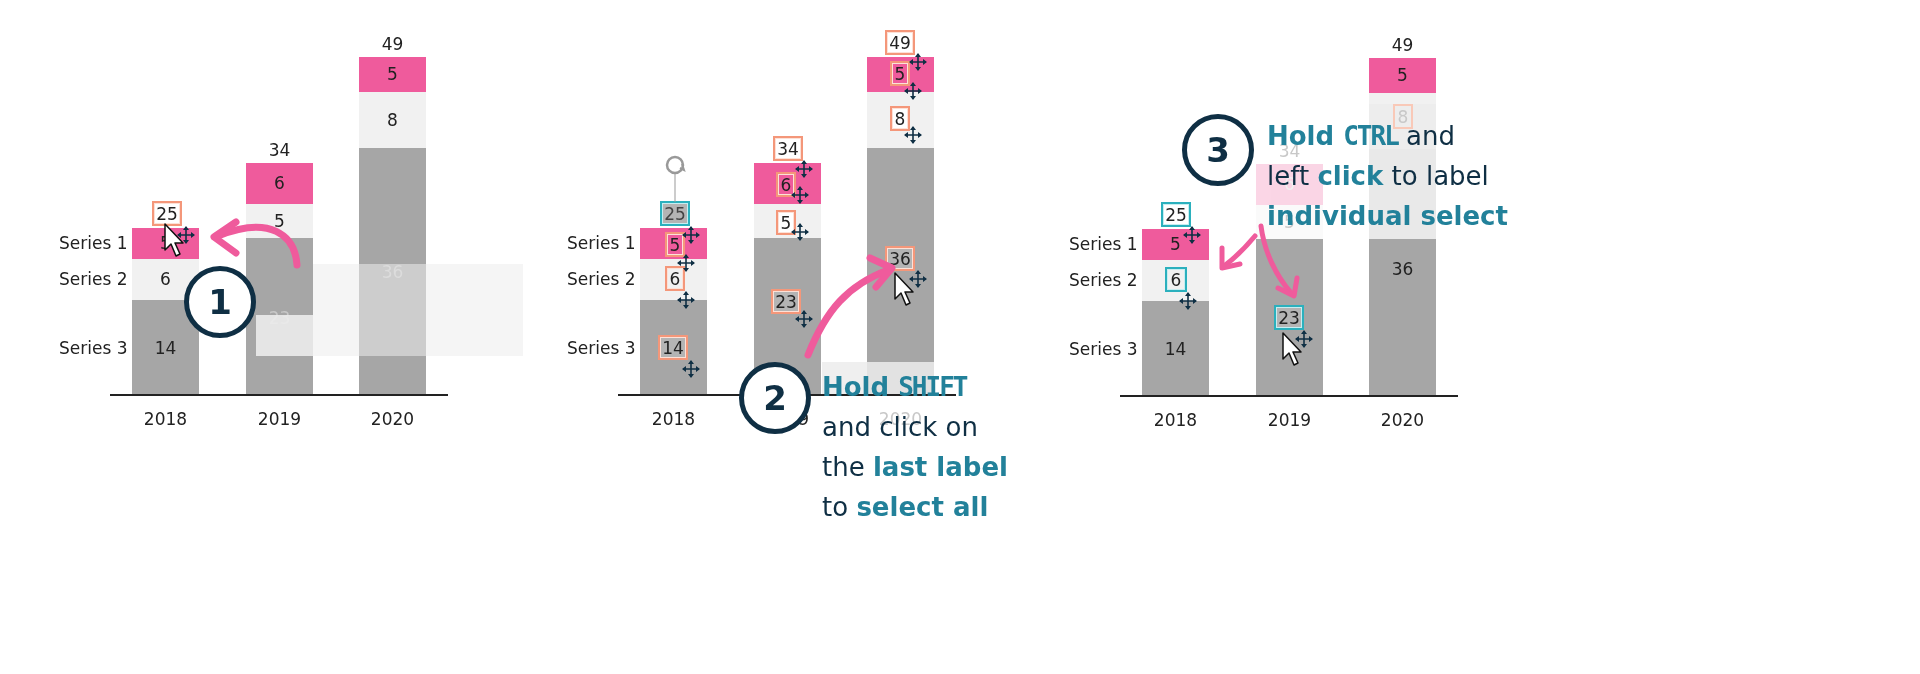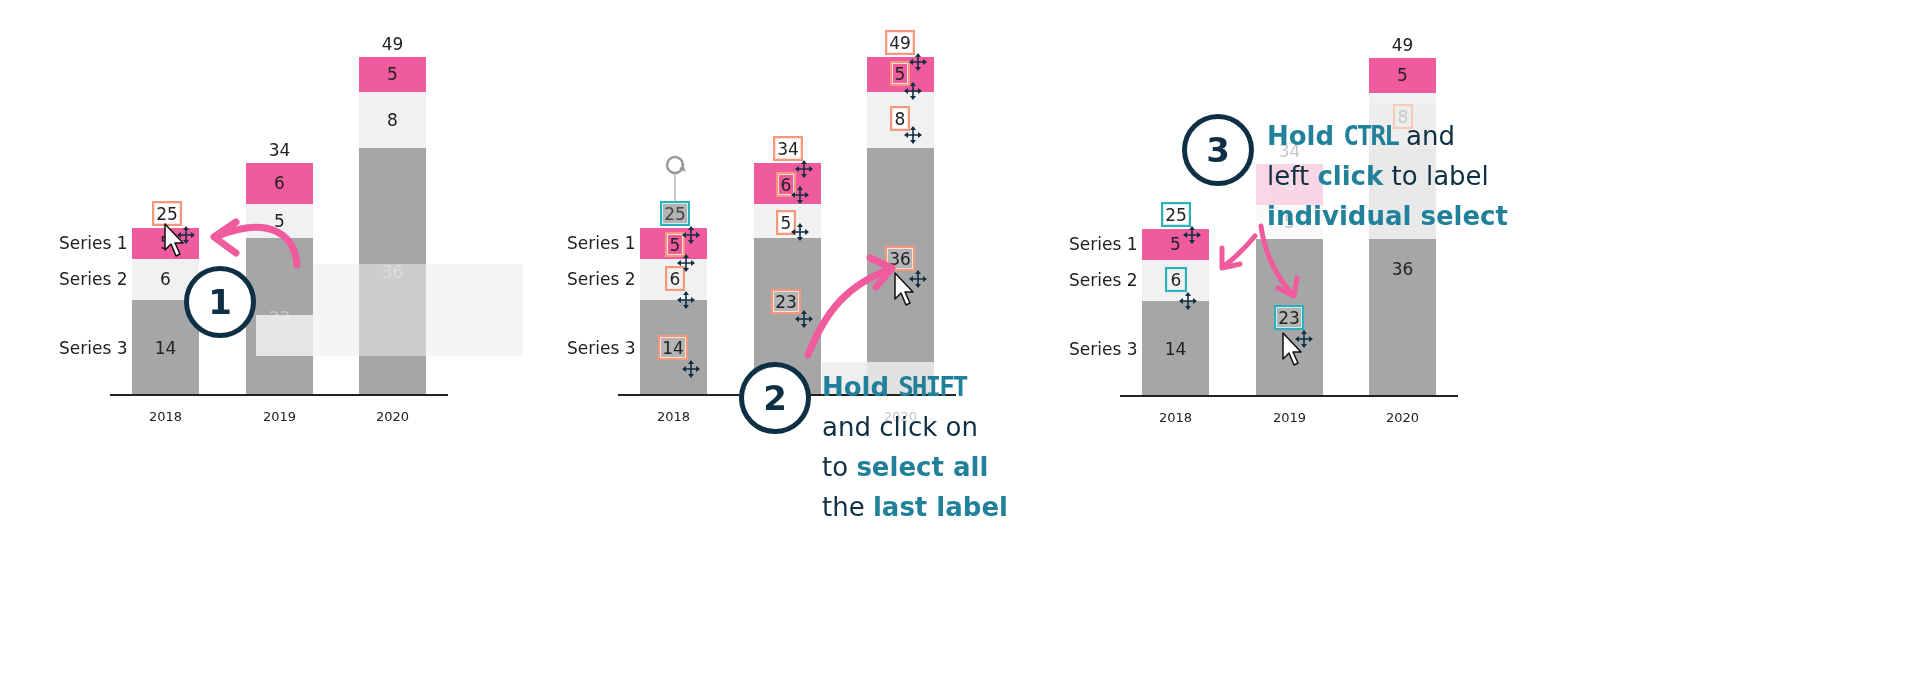--- a/index.html
+++ b/index.html
@@ -7,21 +7,21 @@
          font-family: "DejaVu Sans", "Liberation Sans", sans-serif; color: #222; }
   .panel { position: absolute; top: 0; height: 674px; }
   .abs { position: absolute; }
   .seg { position: absolute; }
   .s1 { background: #ef5b9c; }
   .s2 { background: #f1f1f1; }
   .s3 { background: #a6a6a6; }
   .val { position: absolute; width: 100%; text-align: center; font-size: 17px; color: #222; line-height: 20px; }
   .total { position: absolute; text-align: center; font-size: 17px; color: #222; width: 67px; line-height: 20px; }
   .axis { position: absolute; height: 1.5px; background: #222; }
-  .xtick { position: absolute; width: 67px; text-align: center; font-size: 13px; color: #222; }
+  .xtick { position: absolute; width: 67px; text-align: center; font-size: 17px; color: #222; }
   .slabel { position: absolute; font-size: 17px; color: #222; }
   .lbl-box { position: absolute; border: 2px solid #f4977a; box-shadow: inset 0 0 0 1px #fde1d7; box-sizing: border-box; text-align: center; font-size: 17px; line-height: 22px; }
   .lbl-box.teal { border-color: #2bb0bd; box-shadow: inset 0 0 0 1px #c7eef1; }
   .move { position: absolute; width: 18px; height: 18px; }
   .cursor { position: absolute; width: 24px; height: 36px; }
   .circle { position: absolute; width: 62px; height: 62px; border: 5px solid #0f2f44; border-radius: 50%; background: #fff;
             display: flex; align-items: center; justify-content: center; font-size: 34px; font-weight: bold; color: #0f2f44; }
   .instr { position: absolute; font-size: 26px; line-height: 40px; color: #0f2f44; white-space: nowrap; }
   .instr .hl { color: #22819a; font-weight: bold; }
   .instr .key { color: #22819a; font-family: "DejaVu Sans Mono", "Liberation Mono", monospace; font-weight: bold; letter-spacing: -2px; }
@@ -190,22 +190,22 @@
 
   <svg class="arrow" style="left:0; top:0;" width="660" height="674">
     <path d="M300 355 C 318 310, 340 285, 380 270" fill="none" stroke="#ef5b9c" stroke-width="7" stroke-linecap="round"></path>
     <path d="M362 258 L384 268 L368 287" fill="none" stroke="#ef5b9c" stroke-width="7" stroke-linecap="round" stroke-linejoin="round"></path>
   </svg>
 
   <div class="circle" style="left:231px; top:362px;">2</div>
   <div class="instr" style="left:314px; top:367px;">
     <div><span class="hl">Hold </span><span class="key">SHIFT</span></div>
     <div>and click on</div>
+    <div><span>the </span><span class="hl">last label</span></div>
     <div><span>to </span><span class="hl">select all</span></div>
-    <div><span>the </span><span class="hl">last label</span></div>
   </div>
 </div>
 
 <div class="panel" style="left:1010px; width:910px;">
   <div class="slabel" style="left:59px; top:234px;">Series 1</div>
   <div class="slabel" style="left:59px; top:270px;">Series 2</div>
   <div class="slabel" style="left:59px; top:339px;">Series 3</div>
 
   <div class="seg s1" style="left:132px; top:229px; width:67px; height:31px;">
       <div class="val" style="top:5px;">5</div>

